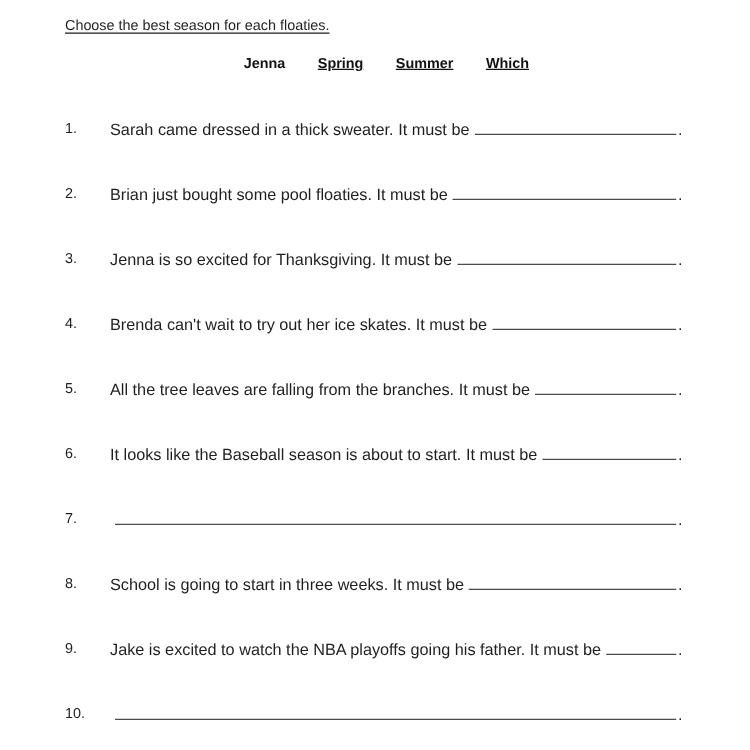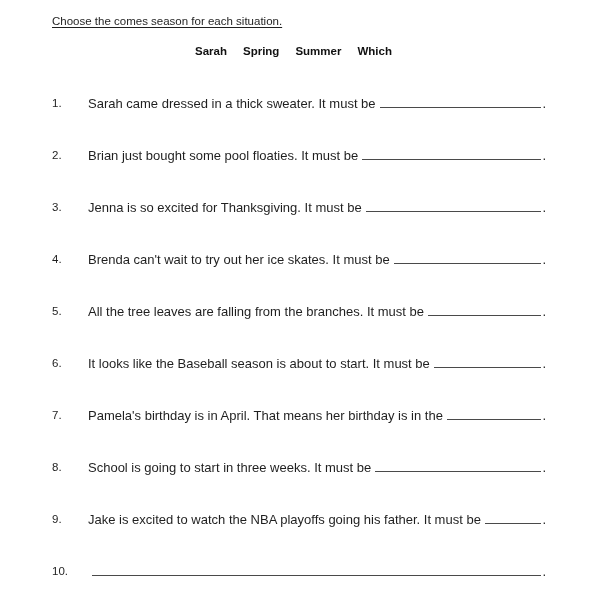--- a/index.html
+++ b/index.html
@@ -45,21 +45,22 @@
     align-items: baseline;
     font-size: 11.5px;
     font-weight: bold;
     color: #111111;
     white-space: nowrap;
   }
   .season-word {
     font-weight: bold;
   }
   .season-word + .season-word {
-    margin-left: 16px;
+    margin-left: 26px;
+    text-decoration: underline;
   }
 
   
   .questions {
     position: absolute;
     left: 0;
     top: 96px;
     width: 600px;
   }
   .question-row {
@@ -99,24 +100,24 @@
   }
   .q-period {
     flex: 0 0 auto;
   }
 </style>
 </head>
 <body>
 
 <div class="page">
 
-  <div class="instruction">Choose the comes season for each situation.</div>
+  <div class="instruction">Choose the best season for each floaties.</div>
 
   <div class="season-bank">
-    <span class="season-word">Sarah</span>
+    <span class="season-word">Jenna</span>
     <span class="season-word">Spring</span>
     <span class="season-word">Summer</span>
     <span class="season-word">Which</span>
   </div>
 
   <div class="questions">
 
     <div class="question-row">
       <span class="q-number">1.</span>
       <div class="q-body">
@@ -167,21 +168,20 @@
       <div class="q-body">
         <span class="q-text">It looks like the Baseball season is about to start.  It must be</span>
         <span class="q-blank"></span>
         <span class="q-period">.</span>
       </div>
     </div>
 
     <div class="question-row">
       <span class="q-number">7.</span>
       <div class="q-body">
-        <span class="q-text">Pamela's birthday is in April.  That means her birthday is in the</span>
         <span class="q-blank"></span>
         <span class="q-period">.</span>
       </div>
     </div>
 
     <div class="question-row">
       <span class="q-number">8.</span>
       <div class="q-body">
         <span class="q-text">School is going to start in three weeks.  It must be</span>
         <span class="q-blank"></span>

